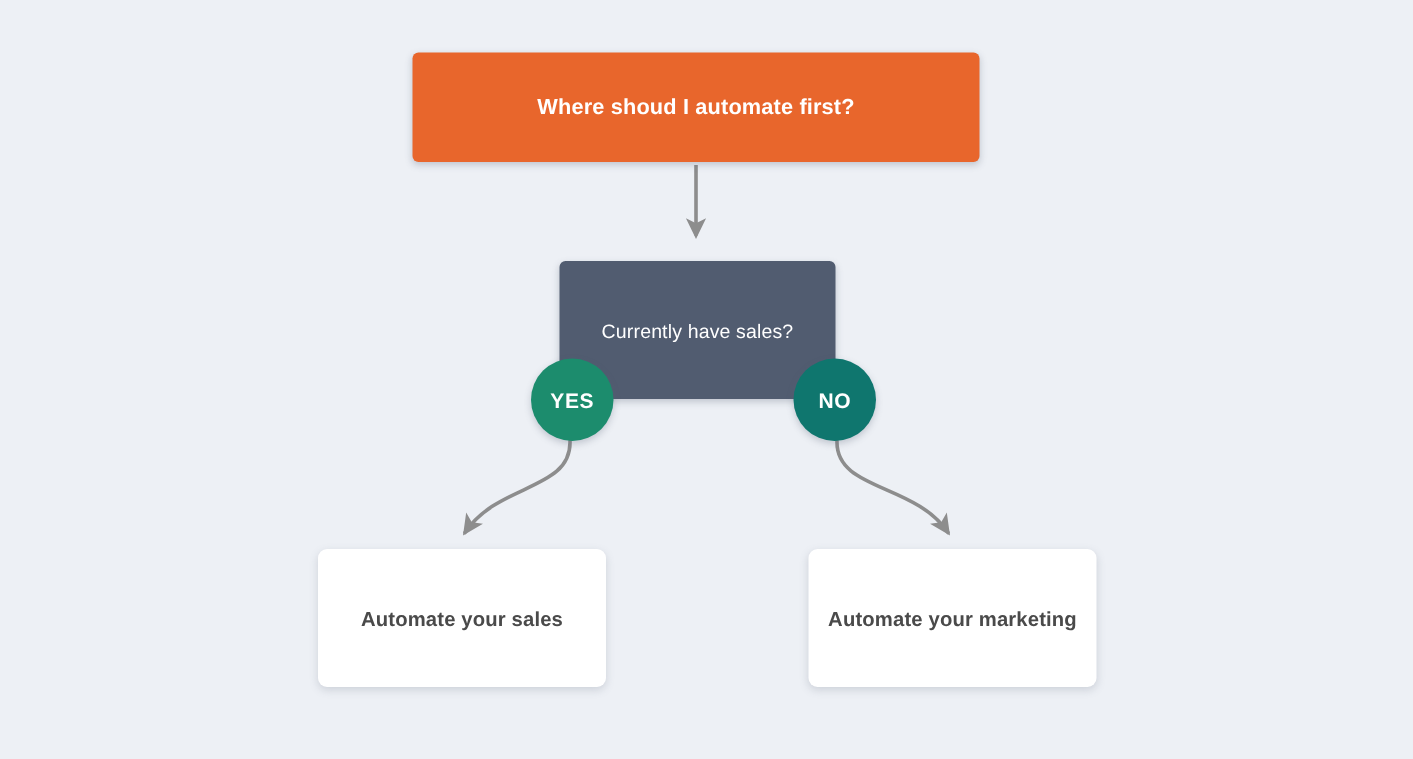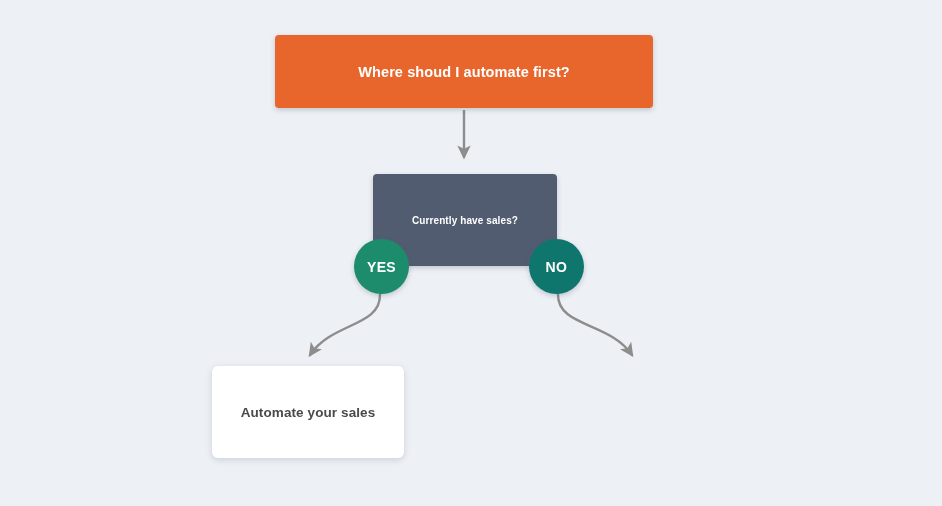--- a/index.html
+++ b/index.html
@@ -55,22 +55,22 @@
     left: 373px;
     top: 174px;
     width: 184px;
     height: 92px;
     background: #515c70;
     border-radius: 4px;
     box-shadow: 0 2px 5px rgba(90,100,120,0.30);
   }
   .node-decision .node-label {
     color: #ffffff;
-    font-size: 10px;
-    font-weight: bold;
+    font-size: 13px;
+    font-weight: normal;
     letter-spacing: 0.1px;
   }
   .node-outcome {
     width: 192px;
     height: 92px;
     background: #ffffff;
     border-radius: 6px;
     box-shadow: 0 2px 6px rgba(90,100,120,0.22);
   }
   .node-outcome .node-label {
@@ -146,14 +146,17 @@
   </div>
 
   <div class="badge badge-no">
     <span class="badge-label">NO</span>
   </div>
 
   <div class="node node-outcome node-outcome-left">
     <span class="node-label">Automate your sales</span>
   </div>
 
+  <div class="node node-outcome node-outcome-right">
+    <span class="node-label">Automate your marketing</span>
+  </div>
 
 </div>
 
 </body></html>

